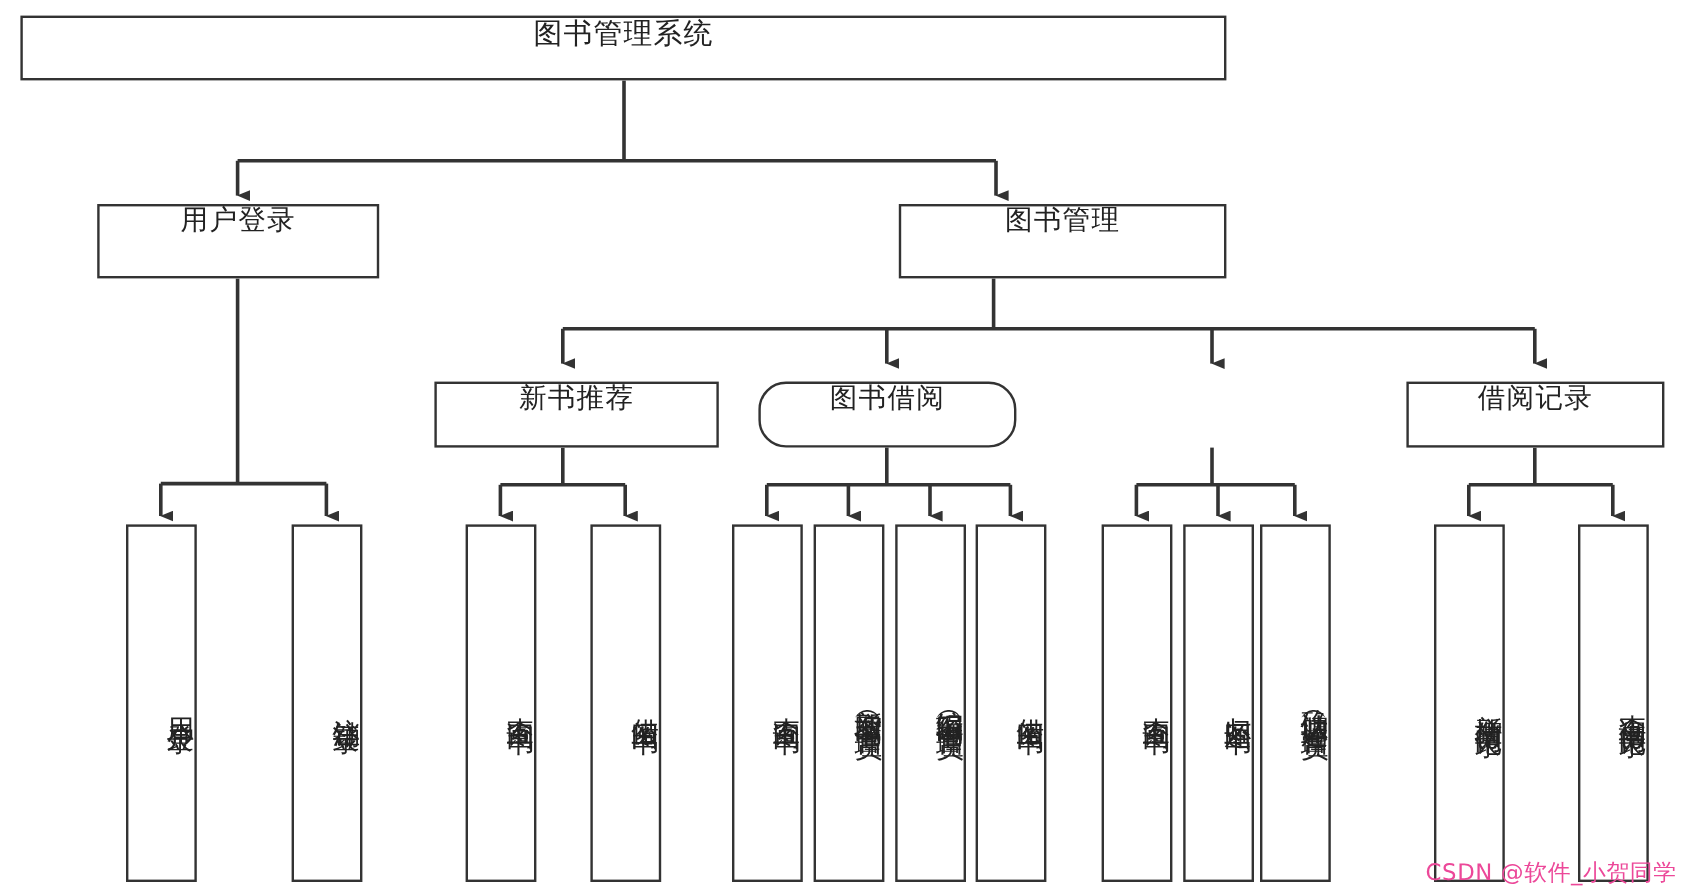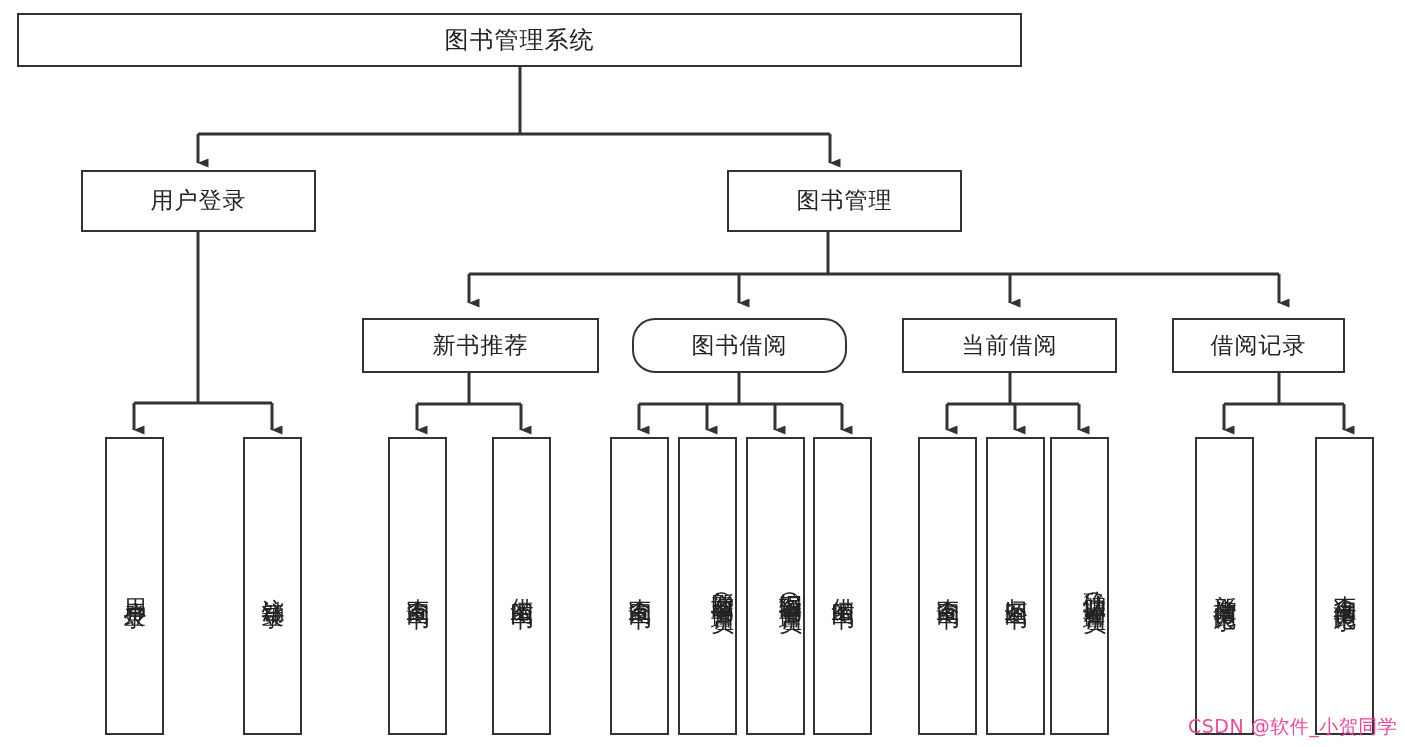--- a/index.html
+++ b/index.html
@@ -22,21 +22,21 @@
     width: 1405px;
     height: 747px;
     pointer-events: none;
   }
   .node {
     position: absolute;
     box-sizing: border-box;
     border: 2px solid #333333;
     background: #ffffff;
     display: flex;
-    align-items: center;
+    align-items: flex-start;
     justify-content: center;
     color: #222222;
   }
   .node.h {
     font-size: 23px;
     line-height: 1.1;
     letter-spacing: 1px;
   }
   .node.root {
     font-size: 24px;
@@ -124,34 +124,31 @@
     </g>
   </svg>
 
   <div class="node h root" style="left:17px; top:13px; width:1005px; height:54px;">
     <span>图书管理系统</span>
   </div>
 
   <div class="node h" style="left:81px; top:170px; width:235px; height:62px;">
     <span>用户登录</span>
   </div>
-  <div class="node h" style="left:727px; top:170px; width:235px; height:62px;">
+  <div class="node h" style="left:749px; top:170px; width:273px; height:62px;">
     <span>图书管理</span>
   </div>
 
   <div class="node h" style="left:362px; top:318px; width:237px; height:55px;">
     <span>新书推荐</span>
   </div>
   <div class="node h" style="left:632px; top:318px; width:215px; height:55px;border-radius:23px;">
     <span>图书借阅</span>
   </div>
-  <div class="node h" style="left:902px; top:318px; width:215px; height:55px;">
-    <span>当前借阅</span>
-  </div>
-  <div class="node h" style="left:1172px; top:318px; width:173px; height:55px;">
+  <div class="node h" style="left:1172px; top:318px; width:215px; height:55px;">
     <span>借阅记录</span>
   </div>
 
   <div class="node v" style="left:105px; top:437px; width:59px; height:298px;">
     <span class="vtext">用户登录</span>
   </div>
   <div class="node v" style="left:243px; top:437px; width:59px; height:298px;">
     <span class="vtext">注销登录</span>
   </div>
 

